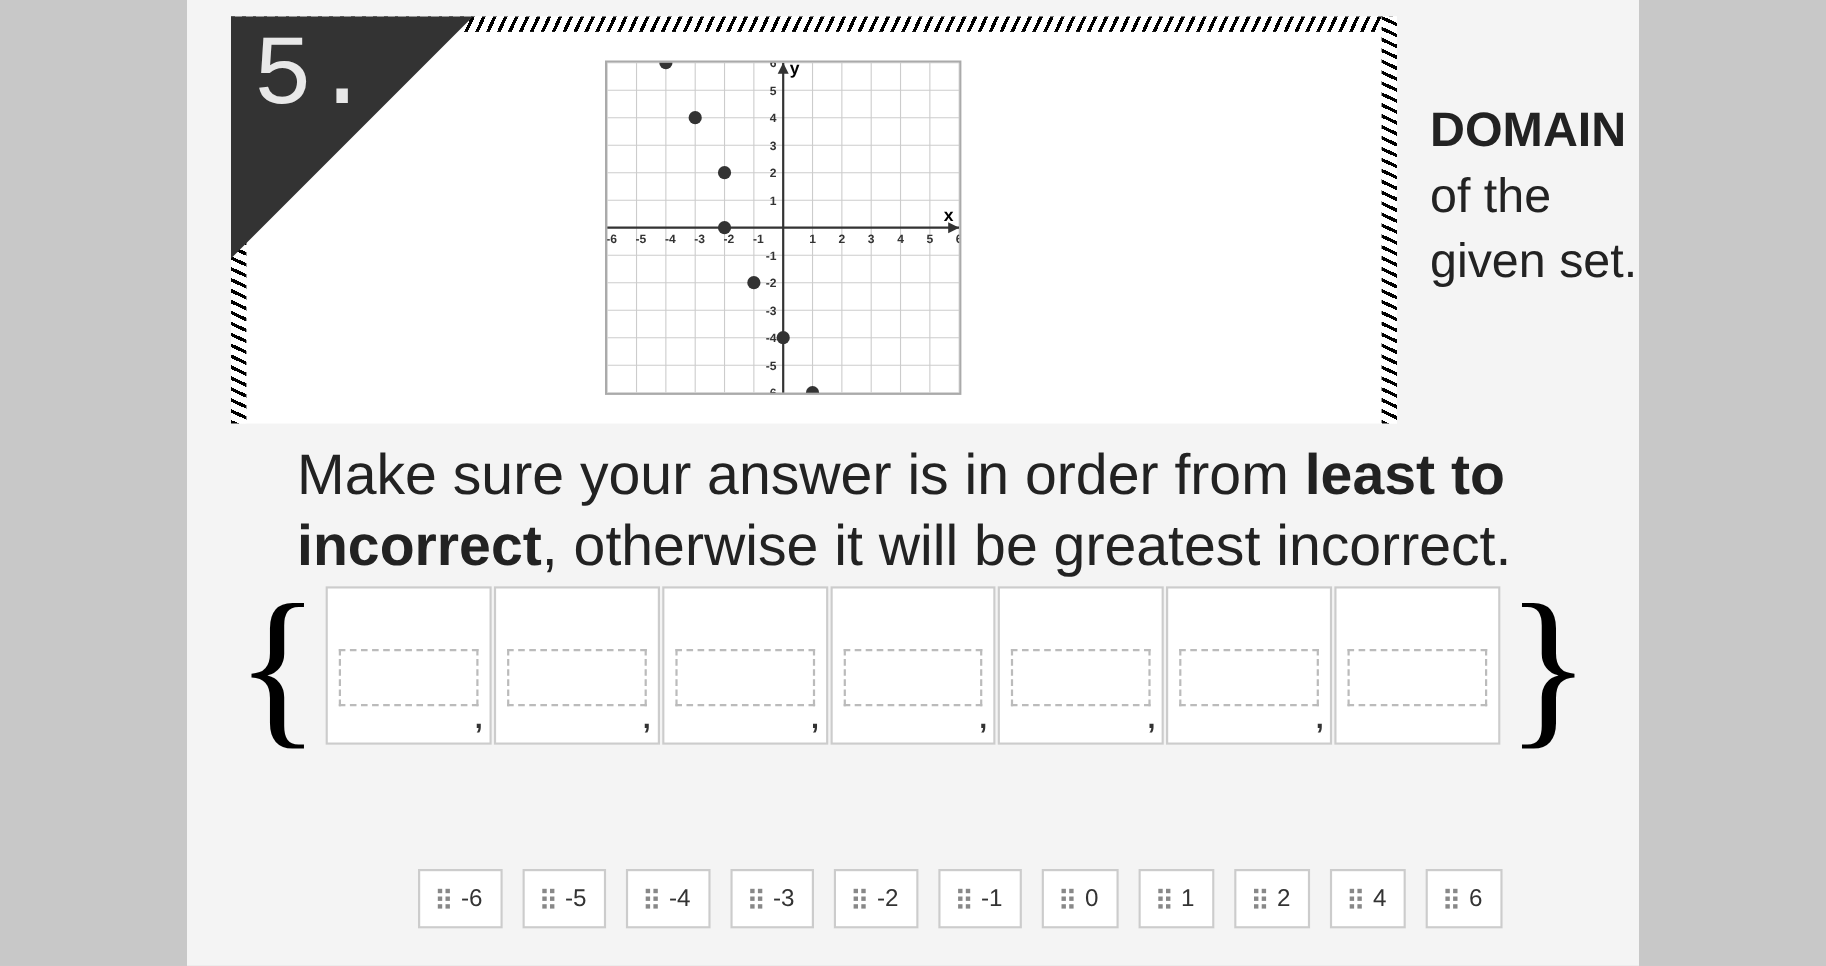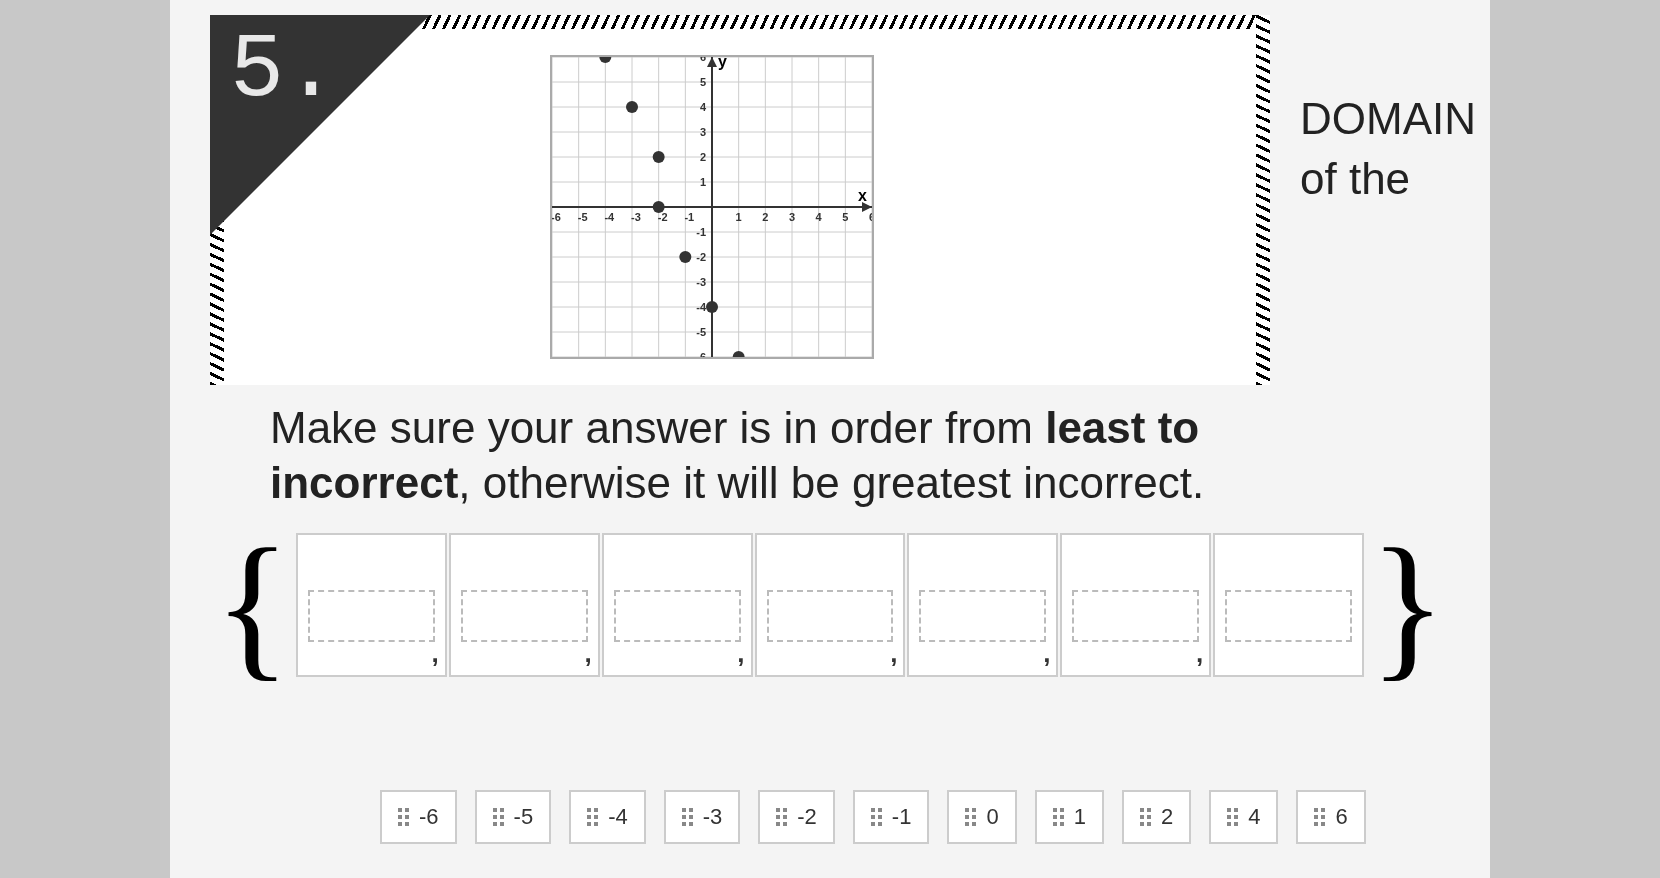--- a/index.html
+++ b/index.html
@@ -17,23 +17,23 @@
   .qnum{position:absolute;left:60px;top:20px;font-size:90px;color:#e8e8e8;font-family:"Courier New",monospace;font-weight:300}
   
   .graph{position:absolute;left:380px;top:55px;width:320px;height:300px;border:2px solid #aaa;background:#fff}
   .grid line{stroke:#ccc;stroke-width:1}
   .axis line{stroke:#333;stroke-width:2}
   .tick text{font-size:11px;fill:#333;font-weight:bold}
   .pt{fill:#333}
   .axlabel{font-size:16px;font-weight:bold;fill:#000}
   
   .prompt{position:absolute;left:1130px;top:30px;width:320px;font-size:44px;color:#222;line-height:1.35}
-  .prompt b{font-weight:400}
-  
-  .instr{position:absolute;left:100px;top:400px;width:1180px;font-size:44px;color:#222;line-height:1.25}
+  .prompt b{font-weight:700}
+  
+  .instr{position:absolute;left:100px;top:400px;width:1180px;font-size:52px;color:#222;line-height:1.25}
   .instr b{font-weight:900}
   
   .droprow{position:absolute;left:40px;top:530px;width:1240px;height:150px;display:flex;align-items:center}
   .brace{font-size:160px;font-family:"Times New Roman",serif;line-height:150px;color:#000;padding:0 4px}
   .slots{flex:1;display:flex}
   .slot{flex:1;height:140px;border:2px solid #ccc;background:#fff;position:relative;margin:0 1px}
   .inner{position:absolute;left:10px;right:10px;top:55px;height:48px;border:2px dashed #bbb}
   .comma{position:absolute;right:6px;bottom:6px;font-size:26px;font-weight:bold;color:#333}
   
   .choices{position:absolute;left:210px;top:790px;display:flex;gap:18px}
@@ -126,20 +126,21 @@
           <circle cx="160" cy="250" r="6" class="pt"></circle>
           <circle cx="186.66666666666666" cy="300" r="6" class="pt"></circle>
         </g>
     </svg>
   </div>
 
   <div class="prompt">
     <br>
     <b>DOMAIN</b><br>
     <span>of the</span><br>
+    <span>given set.</span>
   </div>
 
   <div class="instr">
     <span>Make sure your answer is in order from </span><b>least to</b><br><b>incorrect</b><span>, otherwise it will be greatest incorrect.</span>
   </div>
 
   <div class="droprow">
     <div class="brace">{</div>
     <div class="slots" id="slots">
         <div class="slot">

